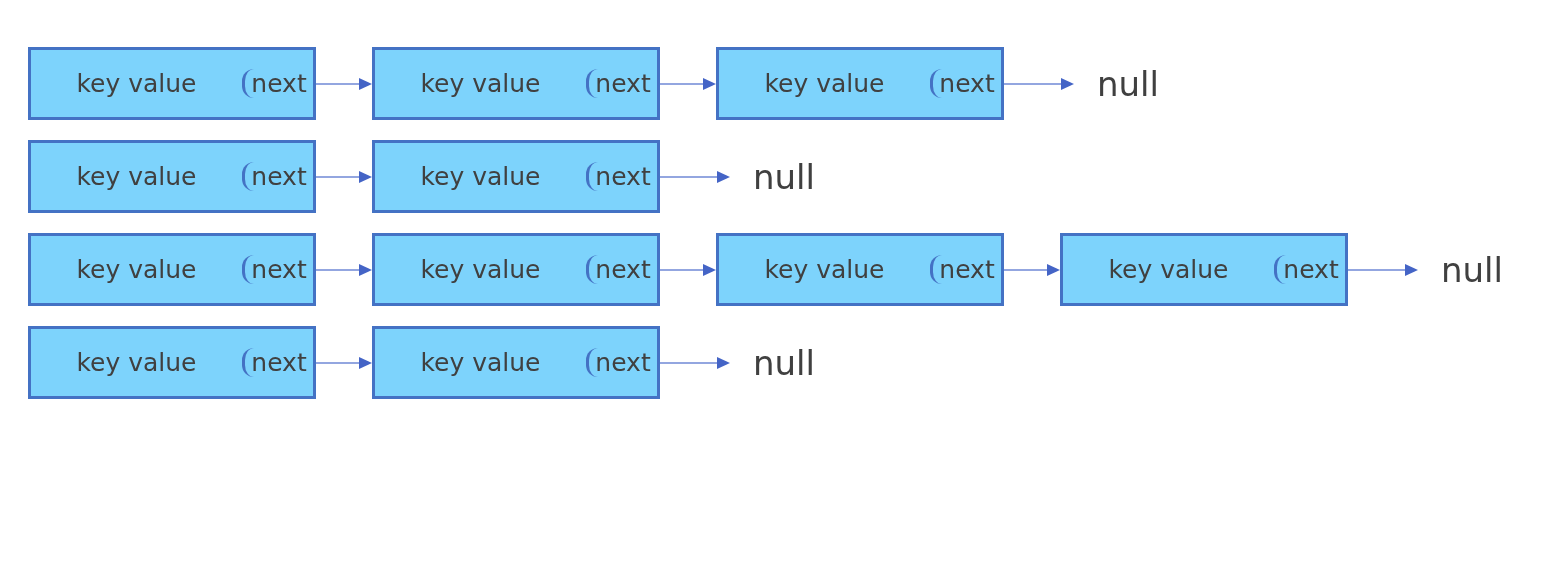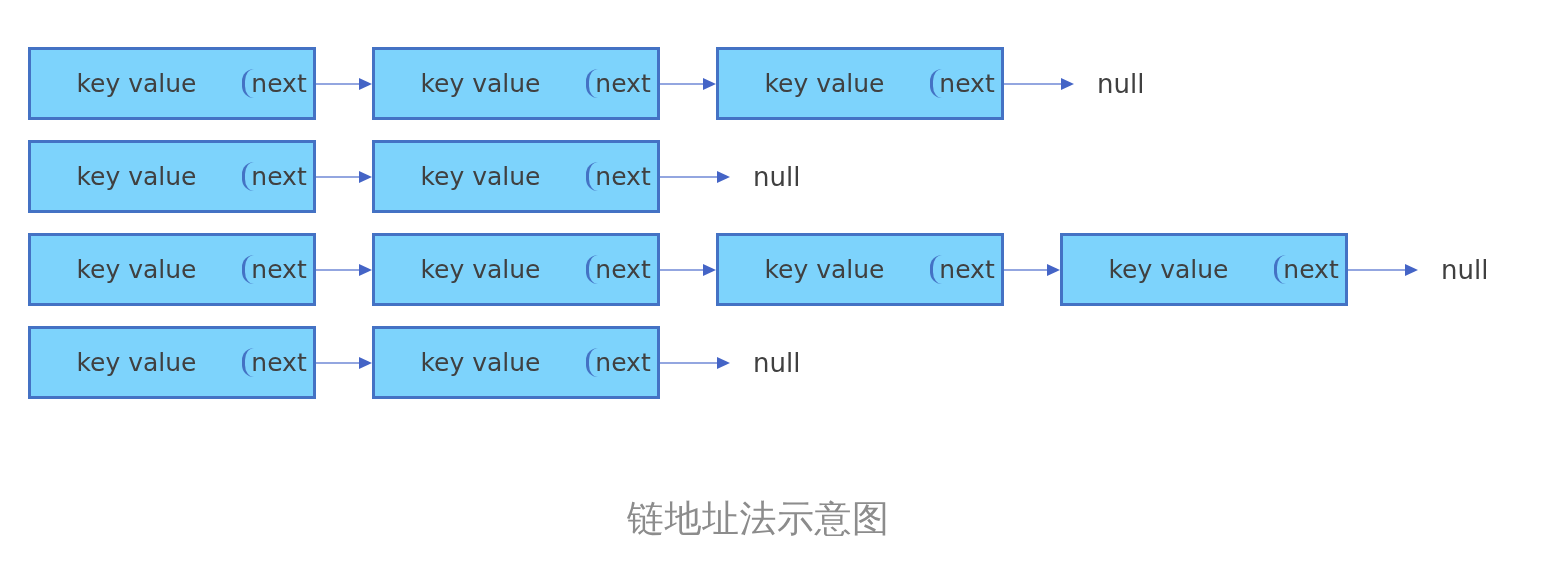--- a/index.html
+++ b/index.html
@@ -66,21 +66,21 @@
   .connector .head {
     flex: 0 0 auto;
     width: 0;
     height: 0;
     border-top: 6px solid transparent;
     border-bottom: 6px solid transparent;
     border-left: 13px solid var(--arrow-head, #4464c6);
   }
   .null-label {
     margin-left: 23px;
-    font-size: 26px;
+    font-size: 34px;
     color: var(--node-text, #404040);
     flex: 0 0 auto;
   }
   .caption {
     position: absolute;
     left: 627px;
     top: 494px;
     font-size: 37px;
     letter-spacing: 0.5px;
     color: var(--caption-text, #8c8c8c);
@@ -204,14 +204,13 @@
     <div class="cell next">next</div>
   </div>
 
   <div class="connector null-connector">
     <div class="line"></div>
     <div class="head"></div>
   </div>
 <span class="null-label">null</span>
       </div>
     </div>
-  <div class="caption">链地址法示意图</div>
 </div>
 
 </body></html>

